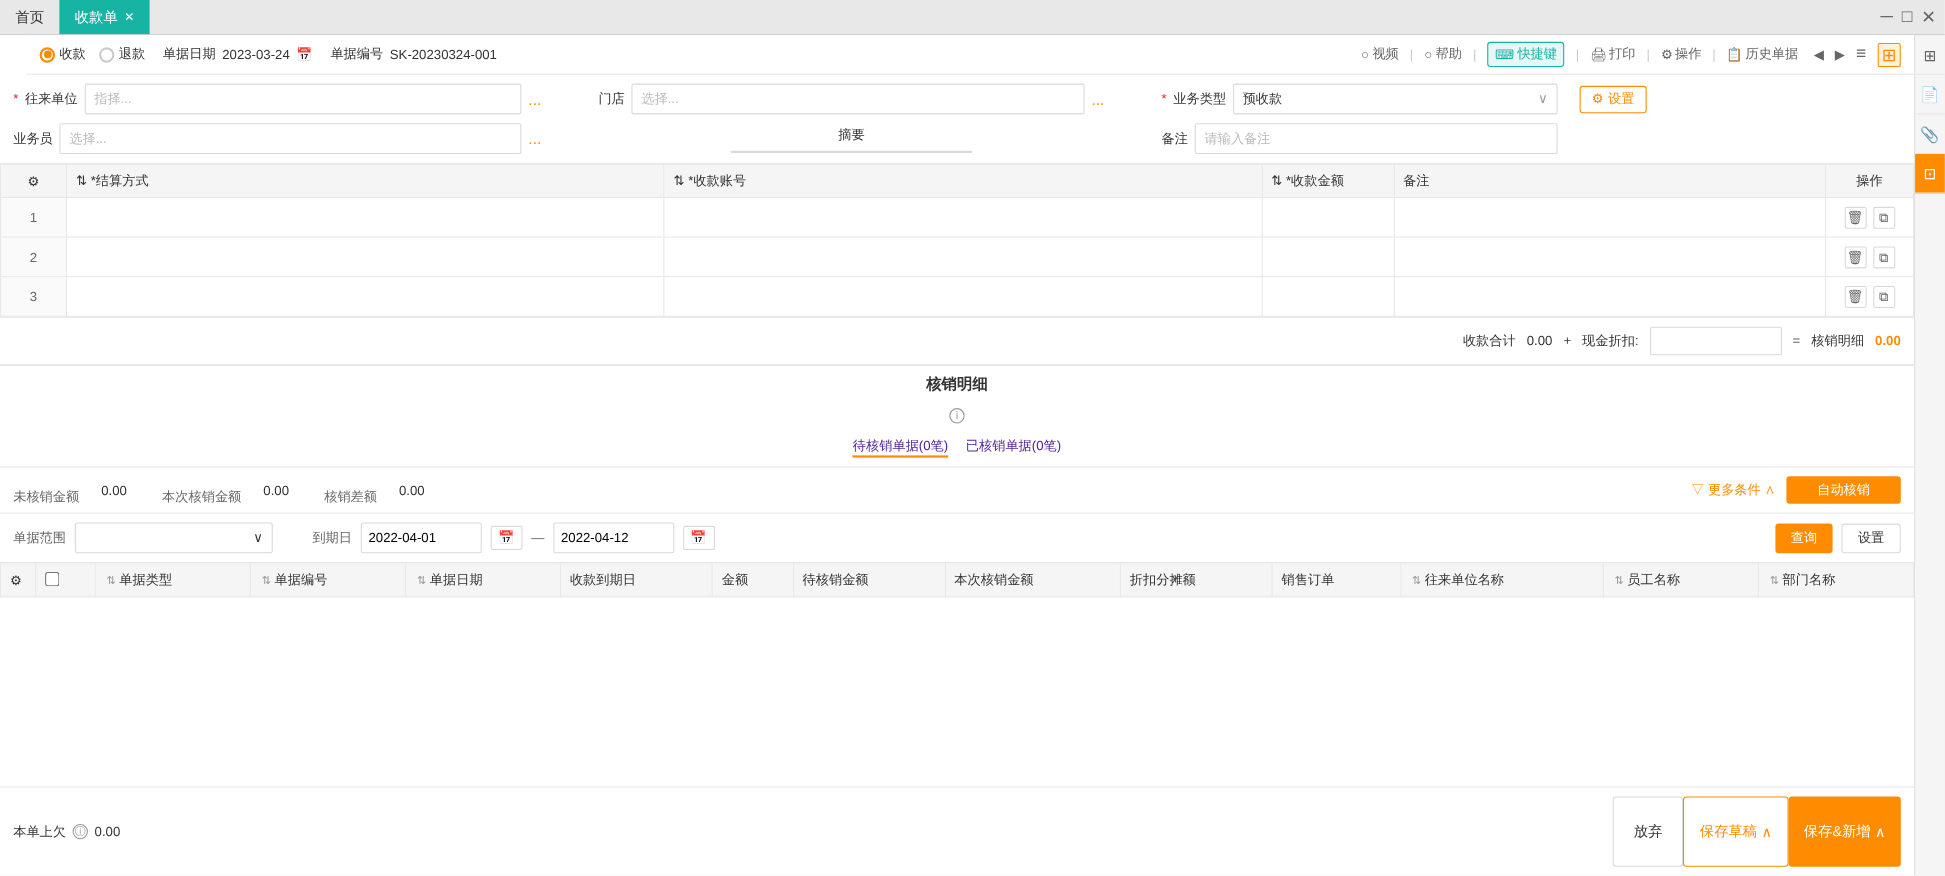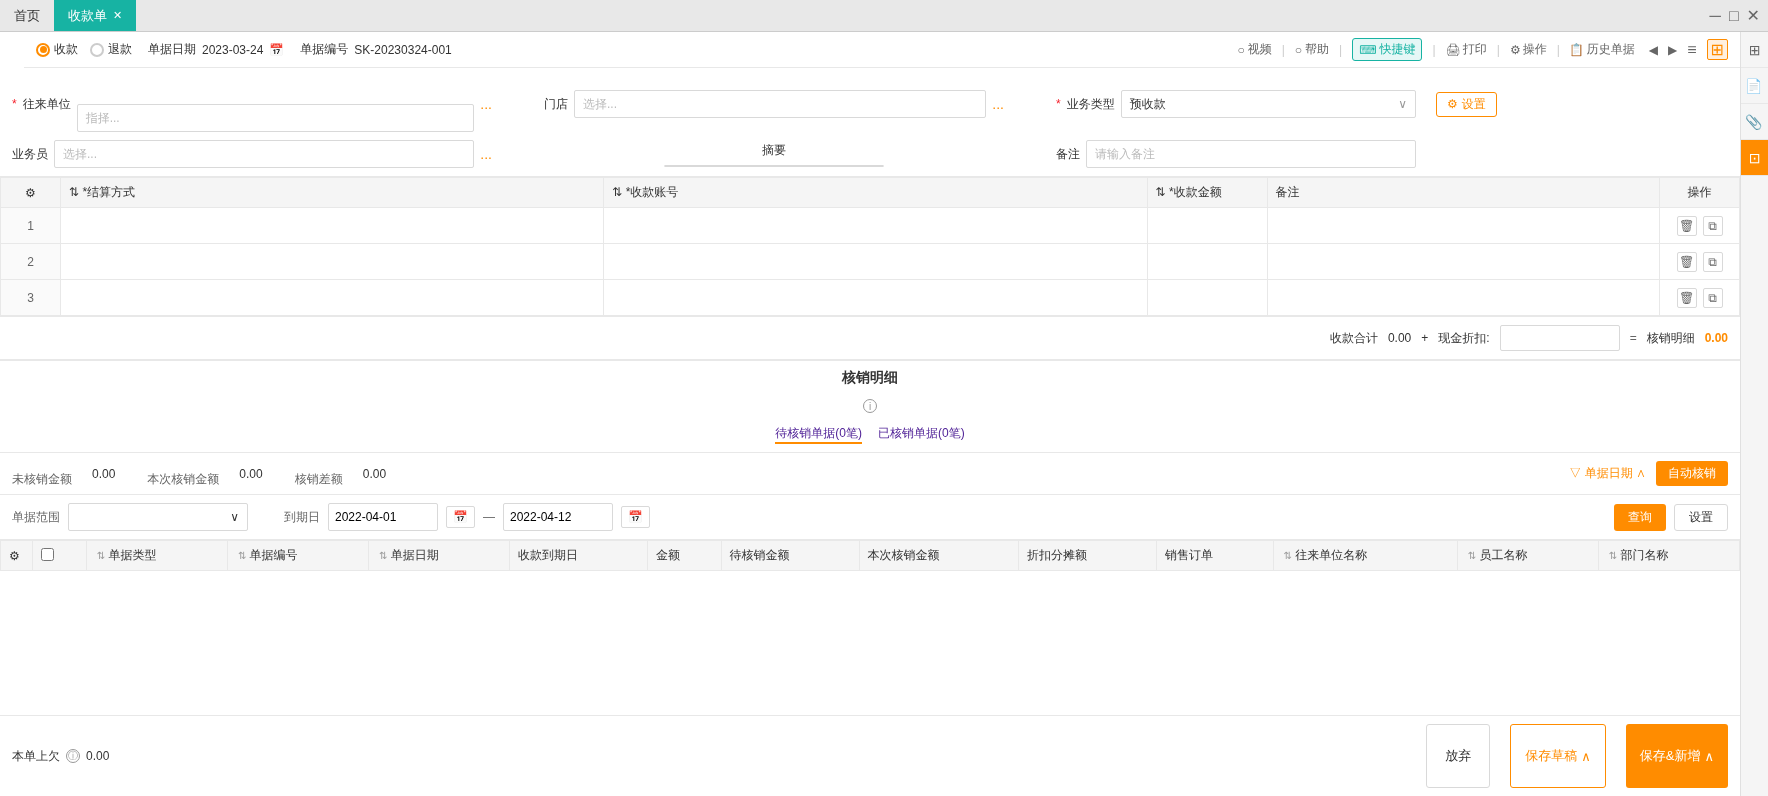--- a/index.html
+++ b/index.html
@@ -133,21 +133,21 @@
     .verif-stats {
       padding: 6px 12px; display: flex; align-items: center; gap: 20px;
       border-bottom: 1px solid #e8e8e8; font-size: 12px; color: #333;
     }
     .verif-stats .label { color: #666; margin-top: 12px; }
     .verif-stats .val { color: #333; }
     .verif-stats-right { margin-left: auto; display: flex; align-items: center; gap: 10px; }
     .more-conditions { color: #ff8c00; cursor: pointer; font-size: 12px; }
     .auto-btn {
       background: #ff8c00; color: #fff; border: none; border-radius: 3px;
-      padding: 4px 12px; cursor: pointer; font-size: 12px; font-family: Liberation Serif, serif;
+      padding: 4px 28px; cursor: pointer; font-size: 12px; font-family: Liberation Serif, serif;
     }
 
     .filter-row {
       padding: 8px 12px; display: flex; align-items: center; gap: 16px;
       border-bottom: 1px solid #e8e8e8;
     }
     .filter-group { display: flex; align-items: center; gap: 8px; }
     .filter-group label { color: #666; white-space: nowrap; }
     .filter-select {
       width: 180px; height: 28px; border: 1px solid #d9d9d9; border-radius: 2px;
@@ -167,21 +167,21 @@
     .data-table thead th { border: 1px solid #e8e8e8; padding: 6px 8px; font-weight: 500; white-space: nowrap; color: #333; font-size: 12px; }
     .sort-icon { color: #999; margin-left: 2px; font-size: 10px; }
 
     
     .footer {
       display: flex; align-items: center; padding: 8px 12px;
       border-top: 1px solid #e8e8e8; background: #fff;
       justify-content: space-between;
     }
     .footer-left { display: flex; align-items: center; gap: 6px; font-size: 12px; }
-    .footer-right { display: flex; gap: 20px; }
+    .footer-right { display: flex; gap: 0; }
     .btn-discard { background: #fff; border: 1px solid #d9d9d9; border-radius: 3px; padding: 5px 18px; cursor: pointer; color: #333; font-size: 13px; }
     .btn-draft { background: #fff; border: 1px solid #ff8c00; border-radius: 3px; padding: 5px 14px; cursor: pointer; color: #ff8c00; font-size: 13px; display: flex; align-items: center; gap: 4px; }
     .btn-save-new { background: #ff8c00; border: none; border-radius: 3px; padding: 23px 14px; cursor: pointer; color: #fff; font-size: 13px; display: flex; align-items: center; gap: 4px; }
 
     
     .right-sidebar {
       position: absolute; right: 0; top: 32px; width: 28px;
       background: #f5f5f5; border-left: 1px solid #e0e0e0;
       display: flex; flex-direction: column; align-items: center; gap: 0;
       height: calc(796px - 32px);
@@ -271,21 +271,21 @@
         <span style="cursor:pointer; font-size:16px; color:#ff8c00; background:#fff0e0; border:1px solid #ff8c00; border-radius:2px; padding:0 3px;">⊞</span>
       </div>
     </div>
 
     <div class="form-fields">
       <div class="fields-row">
 
         <div class="field-group" style="max-width:480px;">
           <span class="req">*</span>
           <label>往来单位</label>
-          <div class="field-input" style="min-width:220px;margin-top:28px;">
+          <div class="field-input" style="min-width:220px;">
             <span class="field-input-placeholder">指择...</span>
           </div>
           <span class="field-more">...</span>
         </div>
 
         <div class="field-group" style="max-width:460px; margin-left: 40px;">
           <label>门店</label>
           <div class="field-input" style="min-width:220px;">
             <span class="field-input-placeholder">选择...</span>
           </div>
@@ -431,21 +431,21 @@
       <div class="verif-stats">
         <span class="label">未核销金额</span>
         <span class="val">0.00</span>
         <span class="label" style="margin-left:12px;">本次核销金额</span>
         <span class="val">0.00</span>
         <span class="label" style="margin-left:12px;">核销差额</span>
         <span class="val">0.00</span>
         <div class="verif-stats-right">
           <span class="more-conditions">
             <span>▽</span>
-            <span>单据日期 ∧</span>
+            <span>更多条件 ∧</span>
           </span>
           <button class="auto-btn">自动核销</button>
         </div>
       </div>
 
       <div class="filter-row">
         <div class="filter-group">
           <label>单据范围</label>
           <div class="filter-select">
             <span></span>

